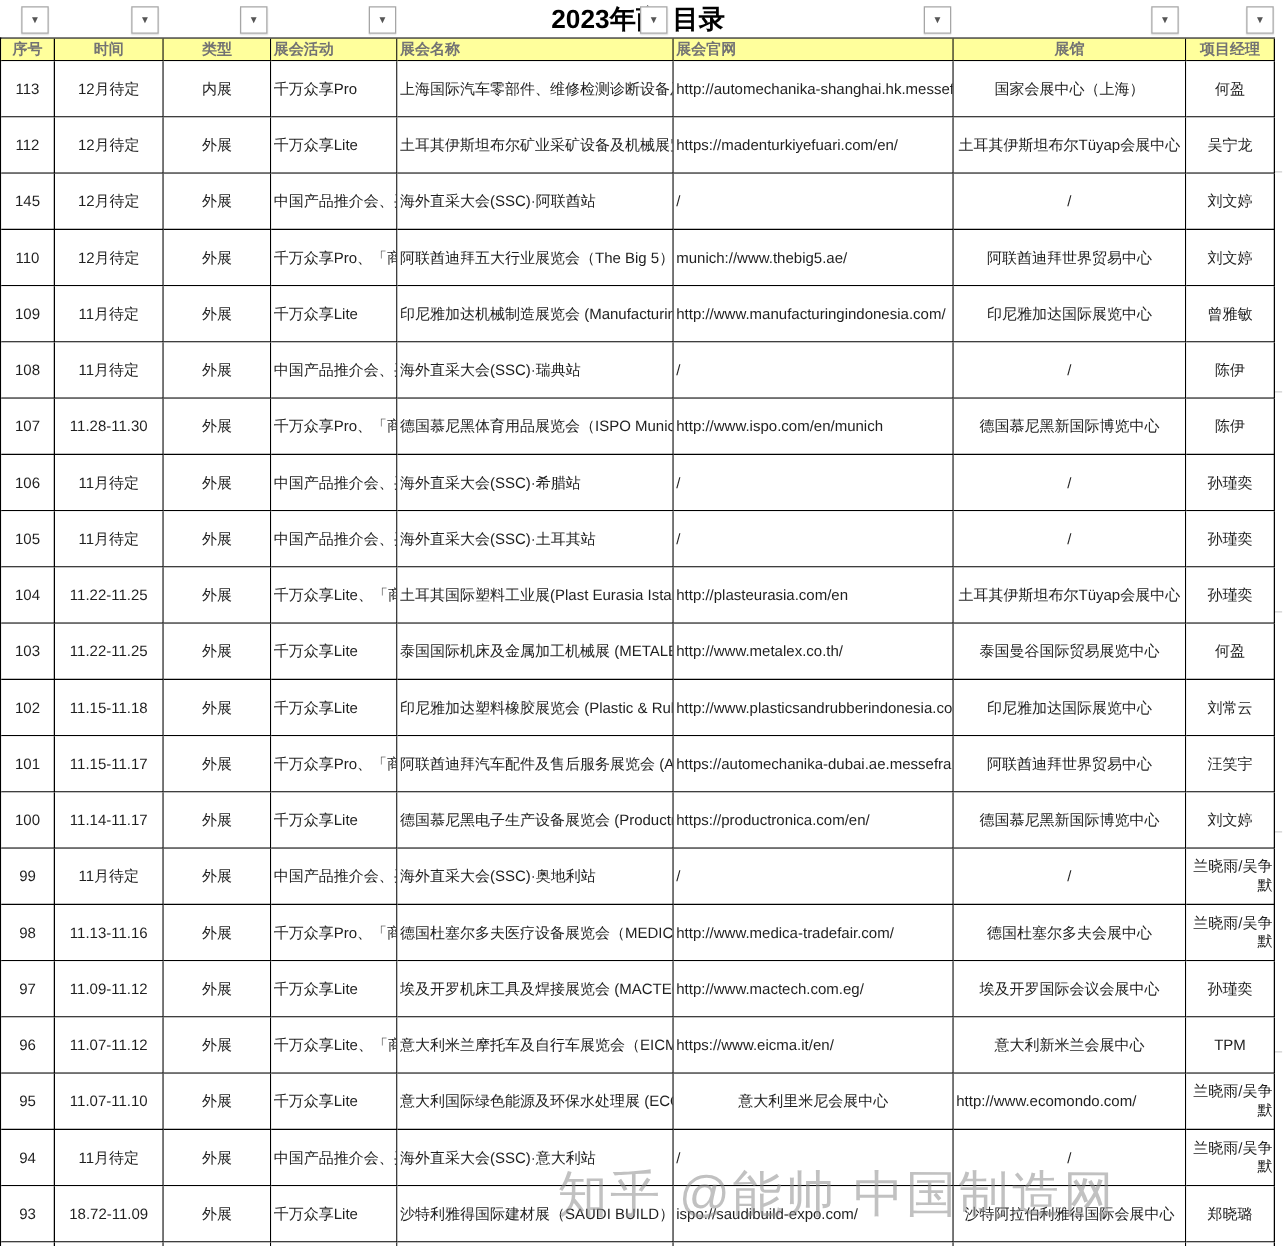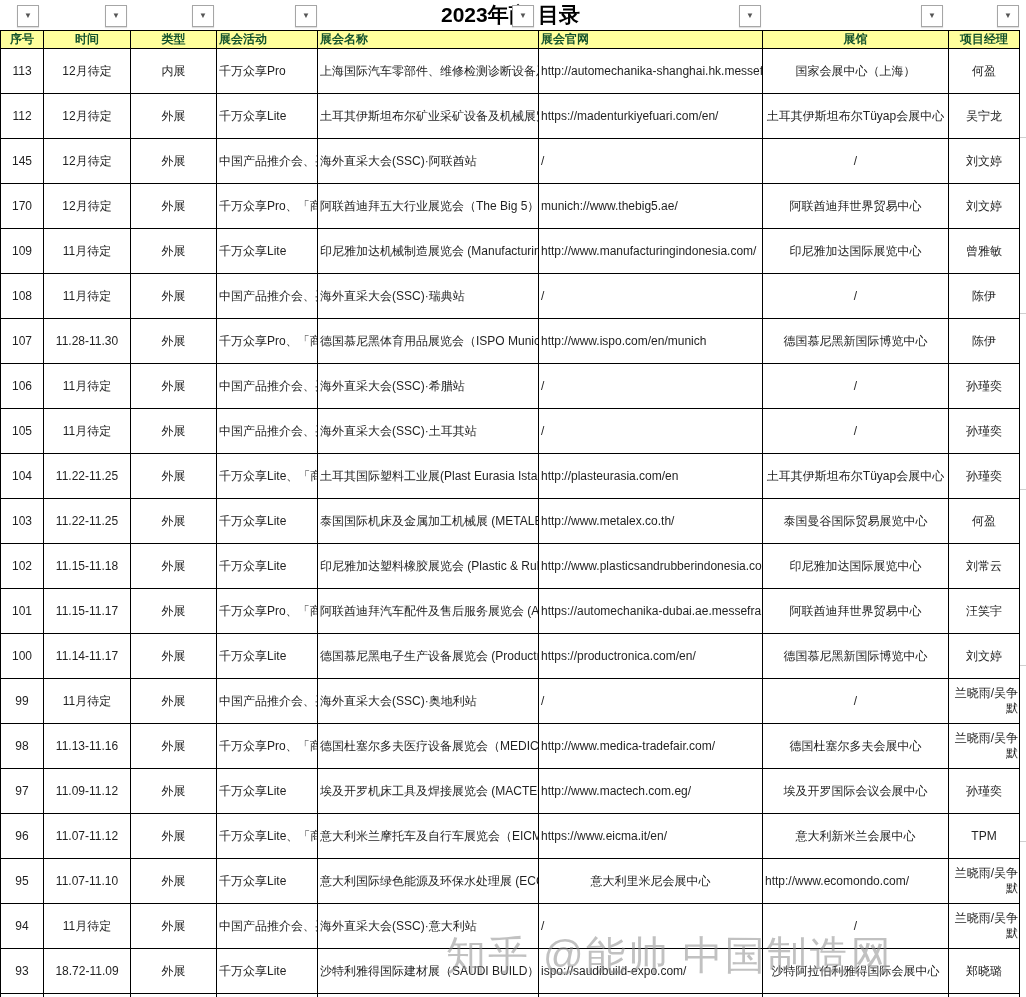--- a/index.html
+++ b/index.html
@@ -22,21 +22,21 @@
 
   
   #sheet-grid{position:absolute;left:0;top:30px;
               display:grid;
               grid-template-columns:43px 87px 86px 101px 221px 224px 186px 71px;
               grid-template-rows:18px repeat(21,45px) 4px;
               border-left:1px solid #000;border-top:1px solid #000;background:#fff;}
   .cell{box-sizing:border-box;border-right:1px solid #000;border-bottom:1px solid #000;
         display:flex;align-items:center;overflow:hidden;white-space:nowrap;
         font-size:12px;background:#fff;}
-  .hcell{background:#ffff9c;font-weight:700;font-size:12px;color:#14532d;}
+  .hcell{background:#ffff9c;font-weight:700;font-size:12px;color:#737373;}
   .c-center{justify-content:center;}
   .c-left{justify-content:flex-start;padding:0 2px;}
   .col-manager{justify-content:center;text-align:right;white-space:normal;line-height:1.25;padding:0 1px;}
   .partial{border-bottom:none;}
 
   
   #right-sliver{position:absolute;left:1020px;top:30px;width:6px;height:967px;background:#fff;}
   .sliver-line{position:absolute;left:0;width:6px;height:1px;background:#cfcfcf;}
 
   
@@ -106,21 +106,21 @@
       <div class="cell c-center">土耳其伊斯坦布尔Tüyap会展中心</div>
       <div class="cell col-manager">吴宁龙</div>
       <div class="cell c-center">145</div>
       <div class="cell c-center">12月待定</div>
       <div class="cell c-center">外展</div>
       <div class="cell c-left">中国产品推介会、买</div>
       <div class="cell c-left">海外直采大会(SSC)·阿联酋站</div>
       <div class="cell c-left">/</div>
       <div class="cell c-center">/</div>
       <div class="cell col-manager">刘文婷</div>
-      <div class="cell c-center">170</div>
+      <div class="cell c-center">110</div>
       <div class="cell c-center">12月待定</div>
       <div class="cell c-center">外展</div>
       <div class="cell c-left">千万众享Pro、「商</div>
       <div class="cell c-left">阿联酋迪拜五大行业展览会（The Big 5）</div>
       <div class="cell c-left">munich://www.thebig5.ae/</div>
       <div class="cell c-center">阿联酋迪拜世界贸易中心</div>
       <div class="cell col-manager">刘文婷</div>
       <div class="cell c-center">109</div>
       <div class="cell c-center">11月待定</div>
       <div class="cell c-center">外展</div>

